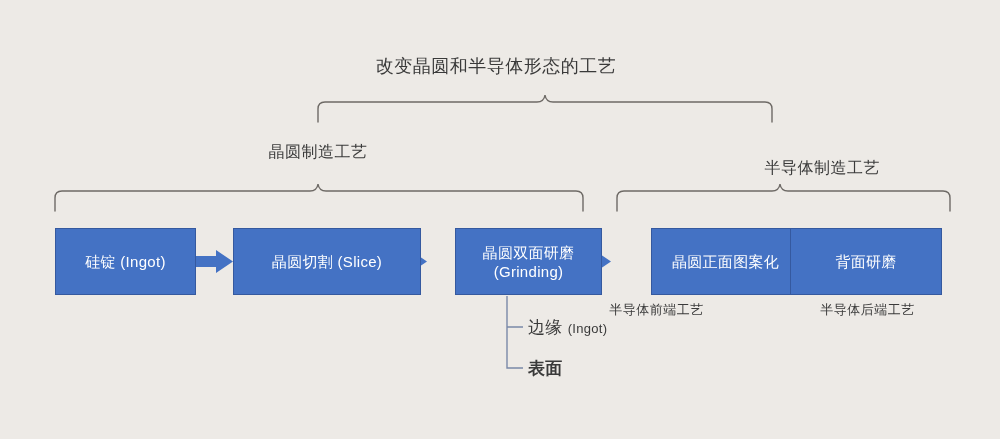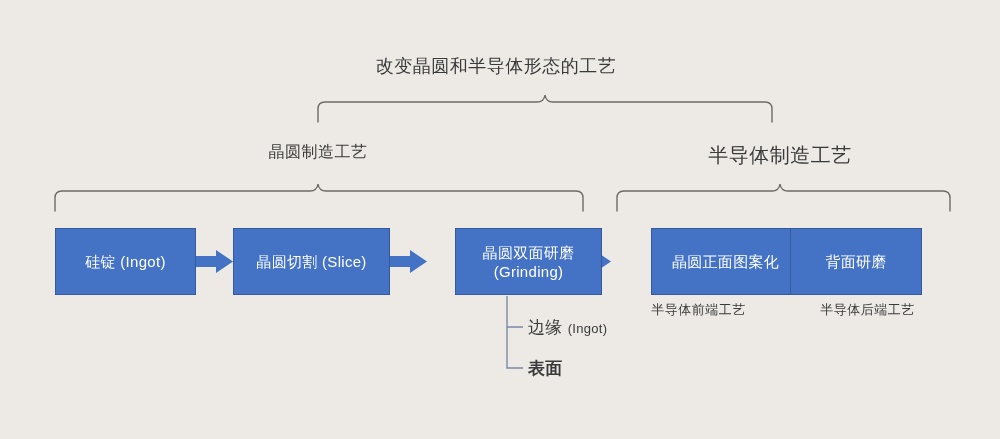--- a/index.html
+++ b/index.html
@@ -22,22 +22,23 @@
   }
   #title-top{
     left:0;right:8px;top:54px;
     font-size:18px;
   }
   #label-wafer{
     left:218px;width:200px;top:142px;
     font-size:16px;
   }
   #label-semi{
-    left:680px;width:200px;top:142px;
-    font-size:20px;
+    left:680px;width:200px;top:158px;
+    font-size:16px;
+    text-align:right;
   }
 
   .node{
     position:absolute;
     background:#4472C4;
     border:1px solid #35599F;
     box-sizing:border-box;
     display:flex;
     align-items:center;
     justify-content:center;
@@ -97,46 +98,46 @@
 <div class="label" id="label-wafer">晶圆制造工艺</div>
 
 <div class="label" id="label-semi">半导体制造工艺</div>
 
 <div class="node" style="left:55px;top:228px;width:141px;height:67px;">
   <span class="txt">
     <span class="l1">硅锭 (Ingot)</span>
   </span>
 </div>
 
-<div class="node" style="left:233px;top:228px;width:157px;height:67px;">
+<div class="node" style="left:233px;top:228px;width:188px;height:67px;">
   <span class="txt">
     <span class="l1">晶圆切割 (Slice)</span>
   </span>
 </div>
 
 <div class="node" style="left:427px;top:228px;width:147px;height:67px;margin-left:28px;">
   <span class="txt">
     <span class="l1 l2">晶圆双面研磨</span>
     <span class="l2">(Grinding)</span>
   </span>
 </div>
 
 <div class="node" style="left:611px;top:228px;width:149px;height:67px;margin-left:40px;">
   <span class="txt">
     <span class="l1 l2">晶圆正面图案化</span>
   </span>
 </div>
 
-<div class="node" style="left:790px;top:228px;width:132px;height:67px;">
+<div class="node" style="left:790px;top:228px;width:152px;height:67px;">
   <span class="txt">
     <span class="l1 l2">背面研磨</span>
   </span>
 </div>
 
-<div class="caption" style="left:624px;top:301px;width:149px;">半导体前端工艺</div>
+<div class="caption" style="left:582px;top:301px;width:149px;">半导体前端工艺</div>
 
 <div class="caption" style="left:790px;top:301px;width:155px;">半导体后端工艺</div>
 
 <div class="branch-label" style="left:528px;top:316px;">
   <span>边缘 </span><span class="en">(Ingot)</span>
 </div>
 
 <div class="branch-label" style="left:528px;top:357px;font-weight:bold;">
   <span>表面</span>
 </div>

